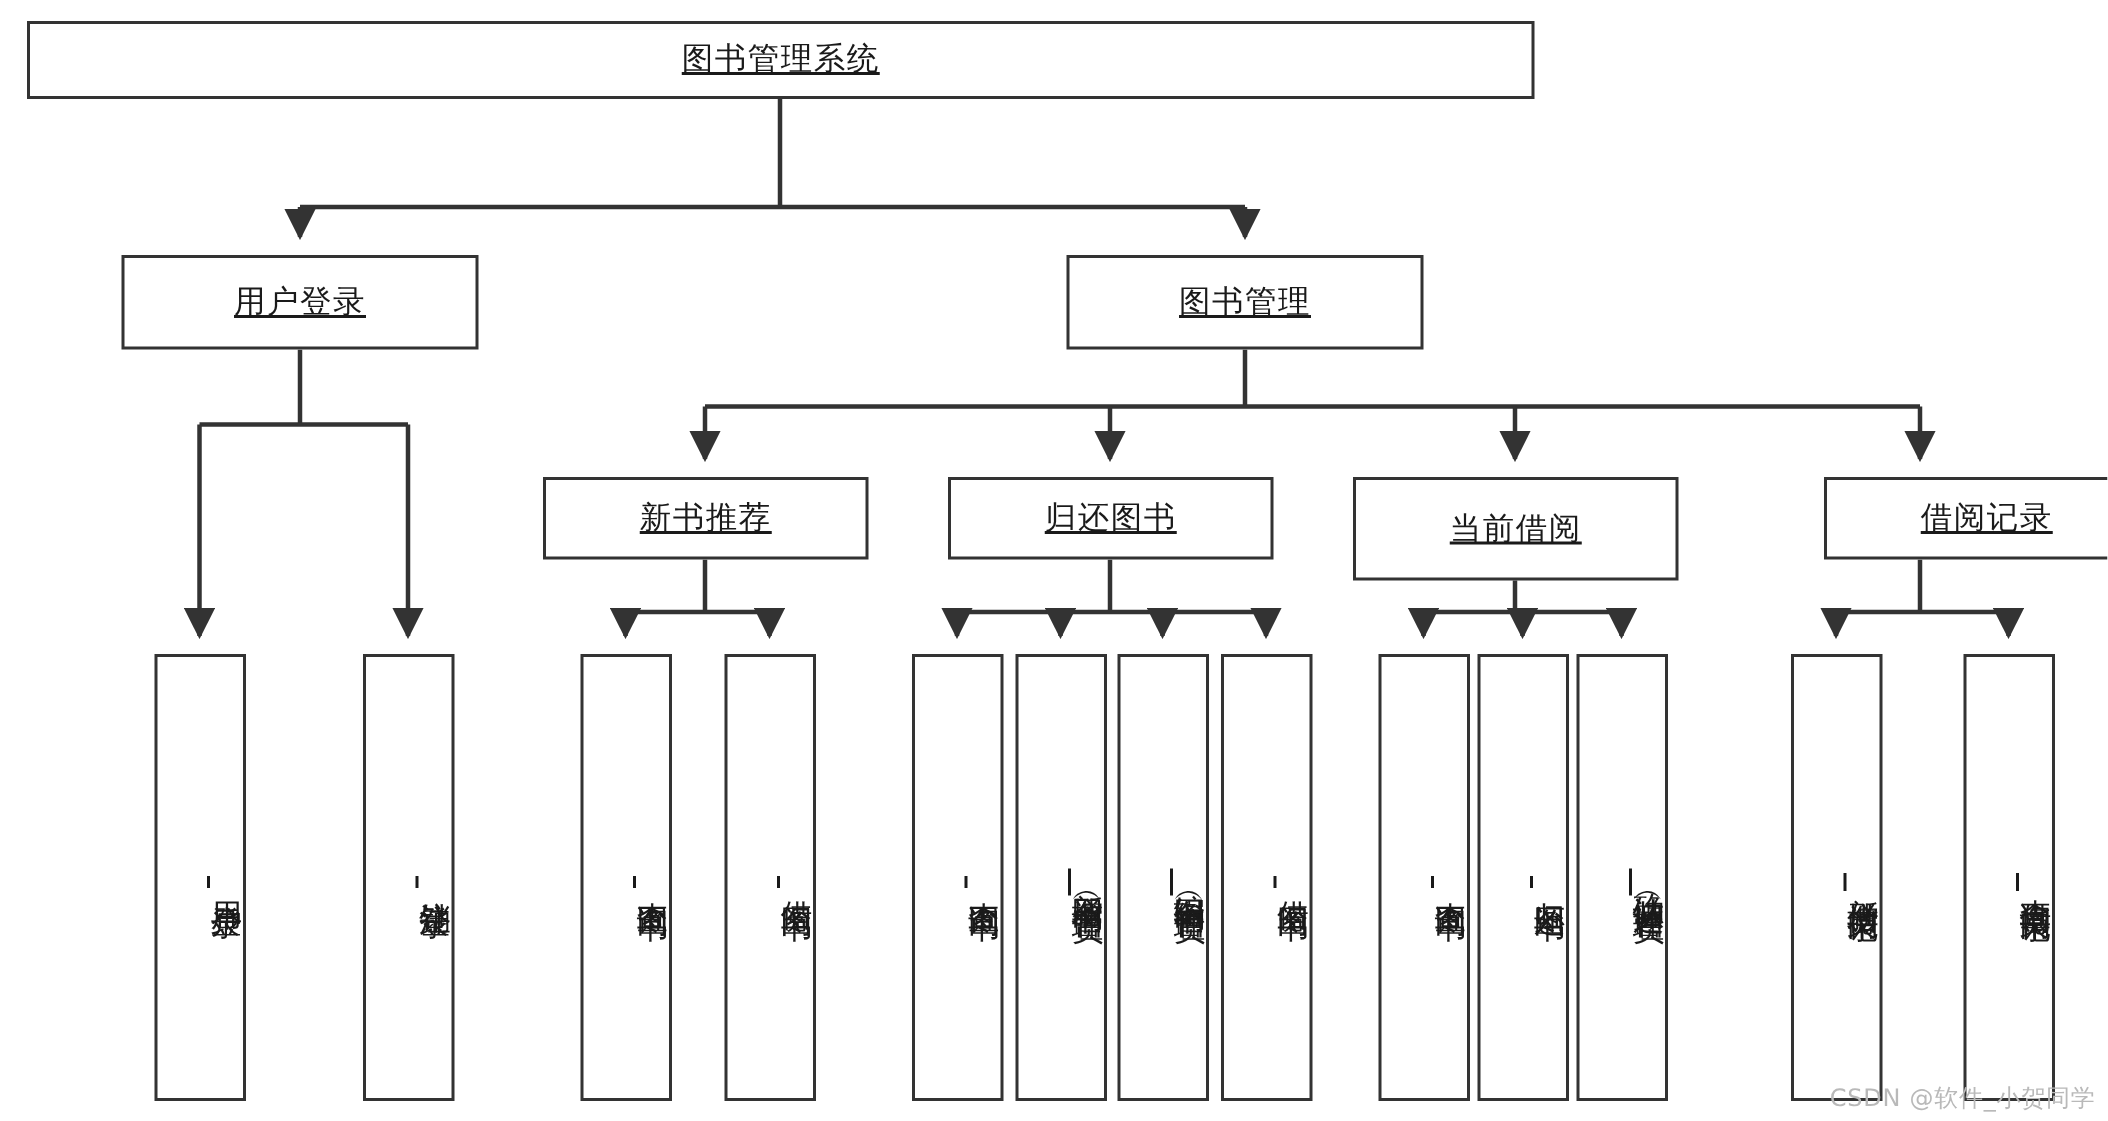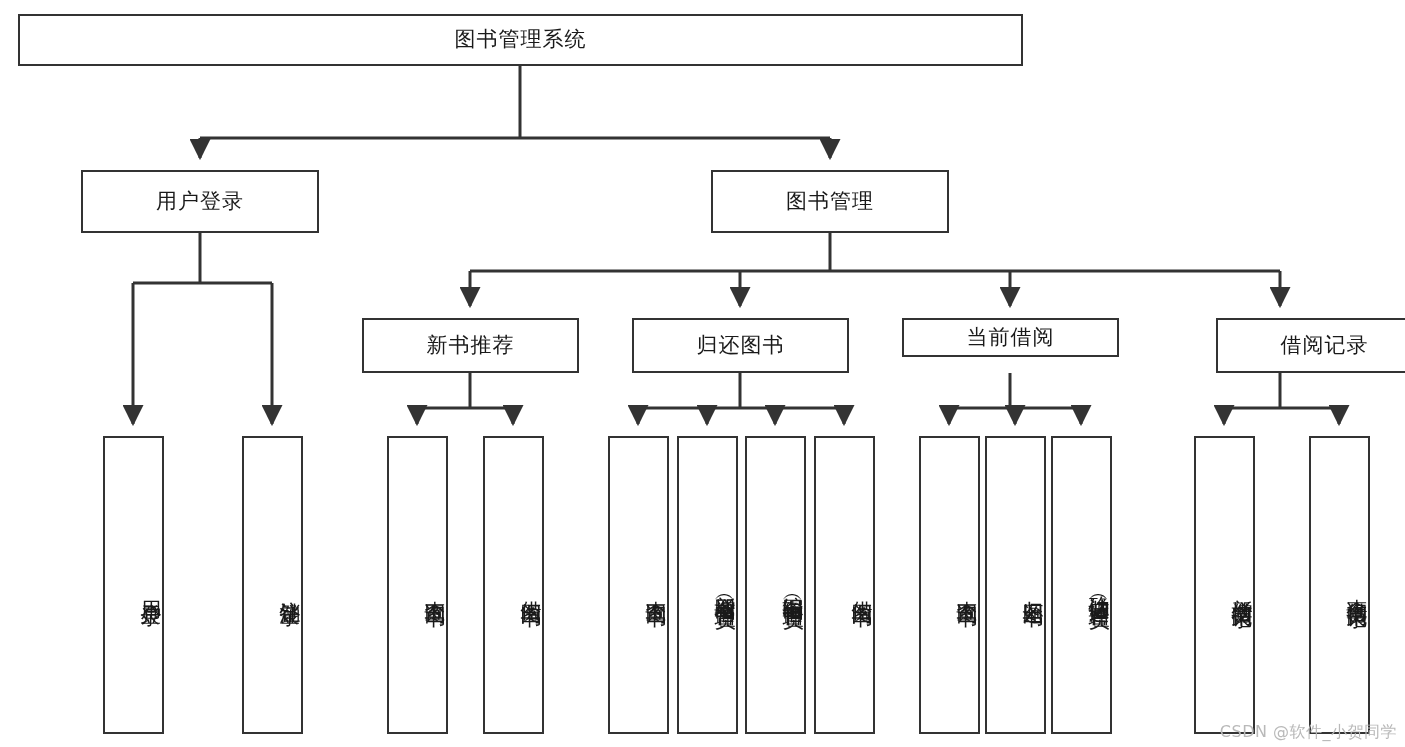--- a/index.html
+++ b/index.html
@@ -44,20 +44,21 @@
     text-orientation: upright;
     font-size: 21px;
     letter-spacing: 2px;
     padding-top: 6px;
     align-items: flex-start;
     justify-content: center;
   }
   .node .label {
     display: block;
     line-height: 1.12;
+    text-decoration: underline;
   }
   .watermark {
     position: absolute;
     right: 8px;
     bottom: 4px;
     font-size: 16px;
     color: #b9b9b9;
     letter-spacing: 0.5px;
     white-space: nowrap;
   }
@@ -127,21 +128,21 @@
   <div class="node horiz" style="left: 362px; top: 318px; width: 217px; height: 55px; border-color: rgb(51, 51, 51); background: rgb(255, 255, 255); color: rgb(26, 26, 26);">
     <span class="label">新书推荐</span>
   </div>
 
   <div class="node horiz" style="left: 711px; top: 170px; width: 238px; height: 63px; border-color: rgb(51, 51, 51); background: rgb(255, 255, 255); color: rgb(26, 26, 26);">
     <span class="label">图书管理</span>
   </div>
   <div class="node horiz" style="left: 632px; top: 318px; width: 217px; height: 55px; border-color: rgb(51, 51, 51); background: rgb(255, 255, 255); color: rgb(26, 26, 26);">
     <span class="label">归还图书</span>
   </div>
-  <div class="node horiz" style="left: 902px; top: 318px; width: 217px; height: 39px; border-color: rgb(51, 51, 51); background: rgb(255, 255, 255); color: rgb(26, 26, 26);">
+  <div class="node horiz" style="left: 902px; top: 318px; width: 217px; height: 69px; border-color: rgb(51, 51, 51); background: rgb(255, 255, 255); color: rgb(26, 26, 26);">
     <span class="label">当前借阅</span>
   </div>
   <div class="node horiz" style="left: 1172px; top: 318px; width: 217px; height: 55px; border-color: rgb(51, 51, 51); background: rgb(255, 255, 255); color: rgb(26, 26, 26); margin-left: 44px;">
     <span class="label">借阅记录</span>
   </div>
 
   <div class="node vert" style="left: 103px; top: 436px; width: 61px; height: 298px; border-color: rgb(51, 51, 51); background: rgb(255, 255, 255); color: rgb(26, 26, 26);">
     <span class="label">用户登录</span>
   </div>
   <div class="node vert" style="left: 242px; top: 436px; width: 61px; height: 298px; border-color: rgb(51, 51, 51); background: rgb(255, 255, 255); color: rgb(26, 26, 26);">

